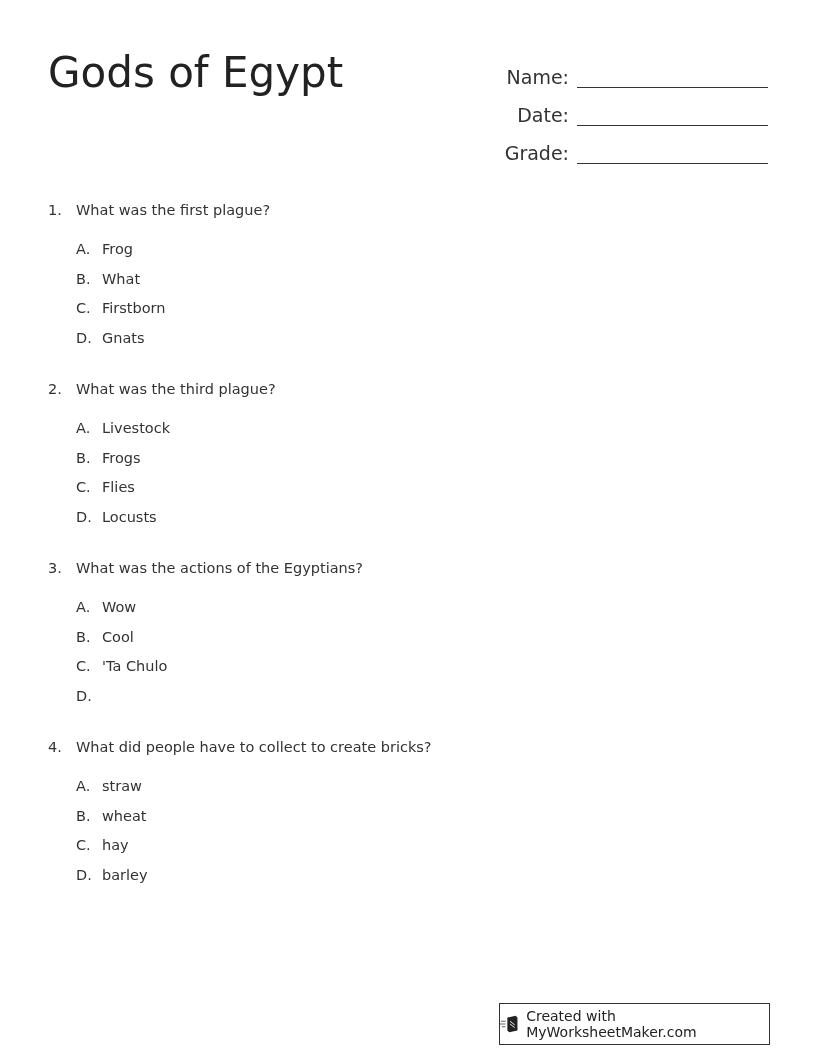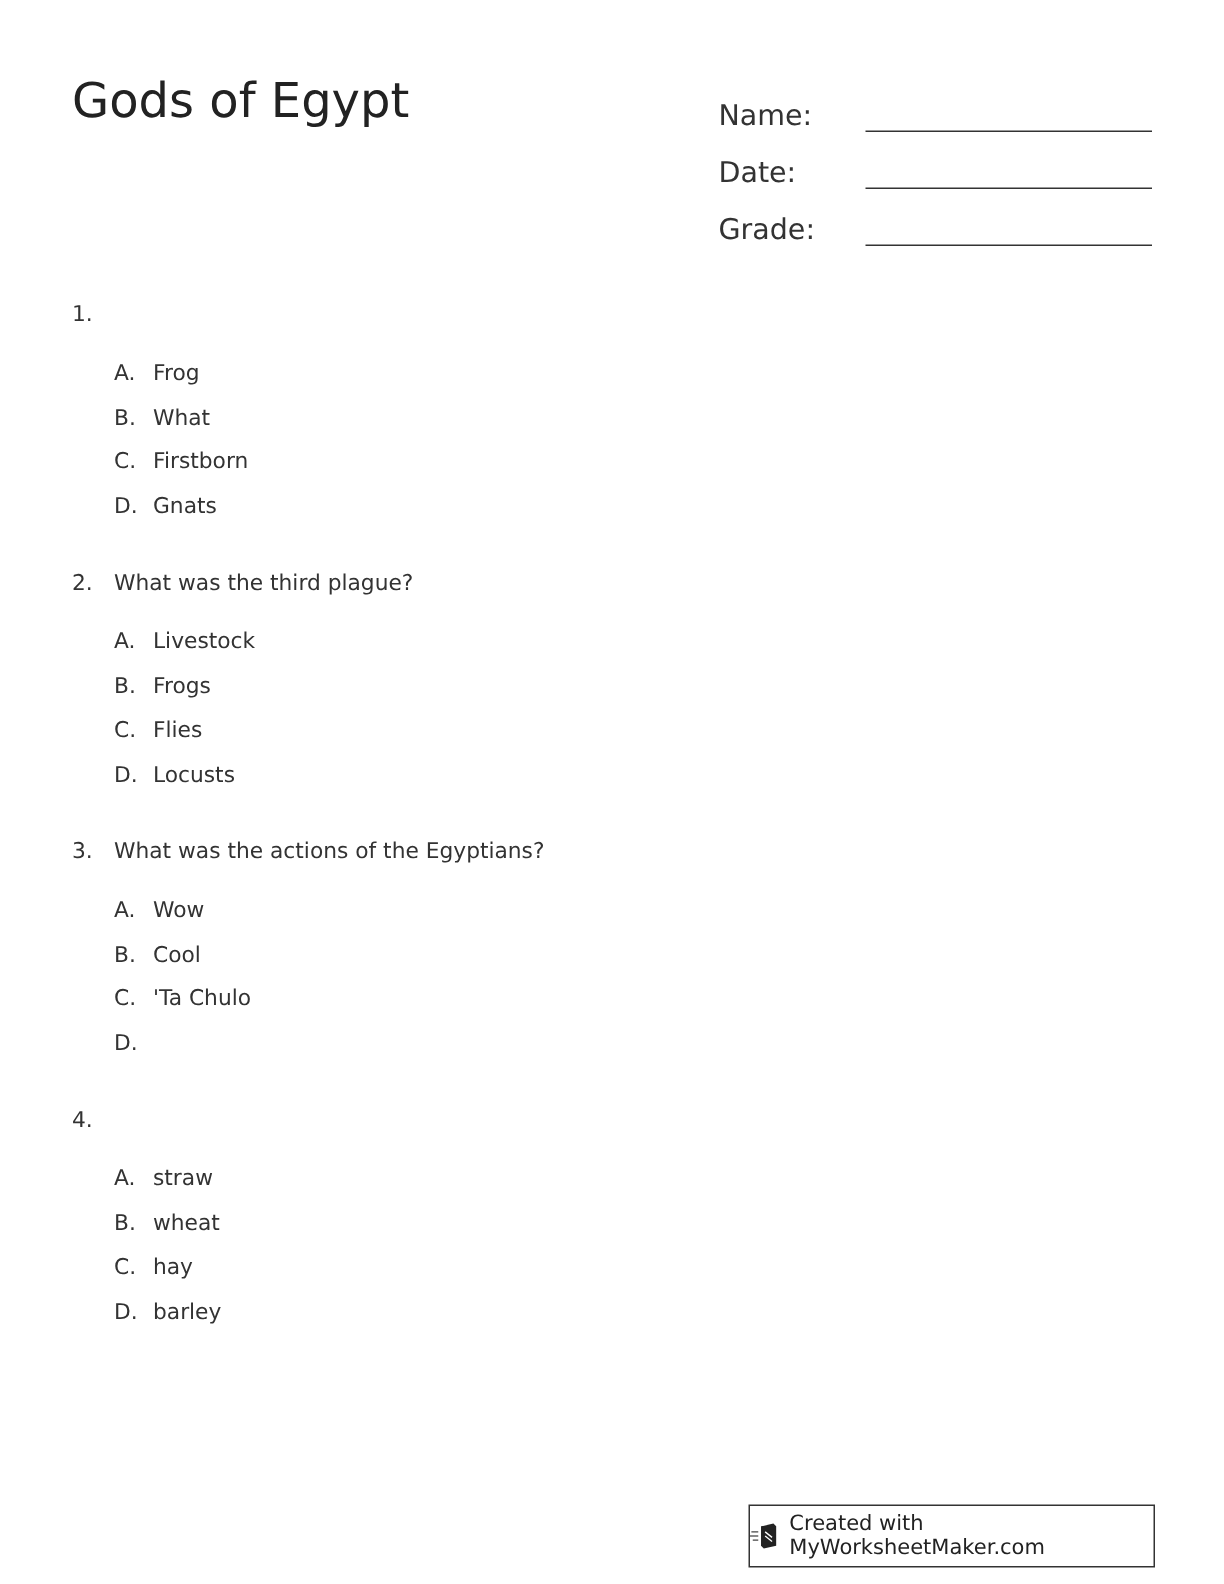--- a/index.html
+++ b/index.html
@@ -1,21 +1,21 @@
 <!DOCTYPE html>
 <html><head>
 <meta charset="utf-8">
 <style>
   html, body { margin: 0; padding: 0; background: #fff; }
   body { width: 816px; height: 1056px; position: relative; overflow: hidden;
          font-family: "DejaVu Sans", sans-serif; color: #333; }
-  .title { position: absolute; left: 48px; top: 48px; font-size: 32px; color: #222; font-weight: normal; }
+  .title { position: absolute; left: 48px; top: 48px; font-size: 42px; color: #222; font-weight: normal; }
   .fields { position: absolute; right: 48px; top: 50px; }
   .field { display: flex; align-items: flex-end; height: 38px; }
-  .field-label { width: 90px; text-align: left; font-size: 19px; color: #333; padding-right: 8px; }
+  .field-label { width: 90px; text-align: right; font-size: 19px; color: #333; padding-right: 8px; }
   .field-line { width: 191px; border-bottom: 1px solid #333; height: 26px; }
   .questions { position: absolute; left: 48px; top: 200px; width: 700px; }
   .q { margin-bottom: 20px; }
   .q-row { display: flex; font-size: 14.5px; line-height: 20px; color: #333; }
   .q-num { width: 28px; }
   .options { margin-top: 21px; margin-left: 28px; }
   .opt { display: flex; height: 29.5px; font-size: 14.5px; color: #333; }
   .opt-letter { width: 26px; }
   .footer { position: absolute; left: 499px; top: 1003px; width: 271px; height: 42px;
             border: 1px solid #333; box-sizing: border-box; display: flex; align-items: center;
@@ -39,20 +39,21 @@
   <div class="field">
     <span class="field-label">Grade:</span>
     <span class="field-line"></span>
   </div>
 </div>
 
 <div class="questions">
   <div class="q">
     <div class="q-row">
       <span class="q-num">1.</span>
+      <span>What was the first plague?</span>
     </div>
     <div class="options">
       <div class="opt">
           <span class="opt-letter">A.</span>
           <span>Frog</span>
         </div>
       <div class="opt">
           <span class="opt-letter">B.</span>
           <span>What</span>
         </div>
@@ -112,20 +113,21 @@
         </div>
       <div class="opt">
           <span class="opt-letter">D.</span>
         </div>
     </div>
   </div>
 
   <div class="q">
     <div class="q-row">
       <span class="q-num">4.</span>
+      <span>What did people have to collect to create bricks?</span>
     </div>
     <div class="options">
       <div class="opt">
           <span class="opt-letter">A.</span>
           <span>straw</span>
         </div>
       <div class="opt">
           <span class="opt-letter">B.</span>
           <span>wheat</span>
         </div>

